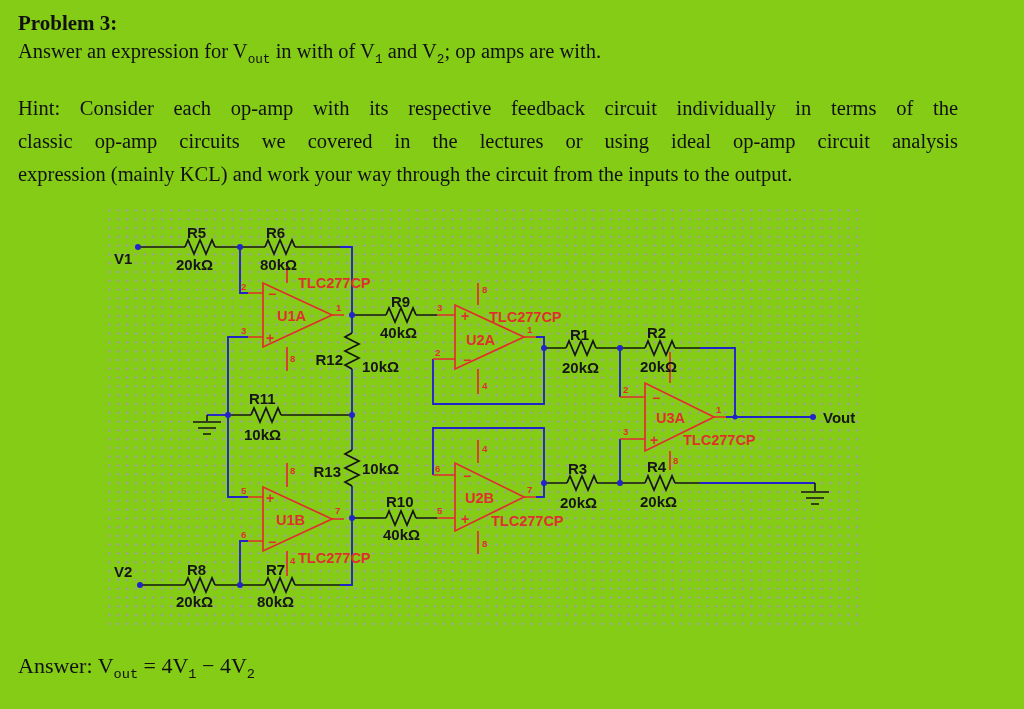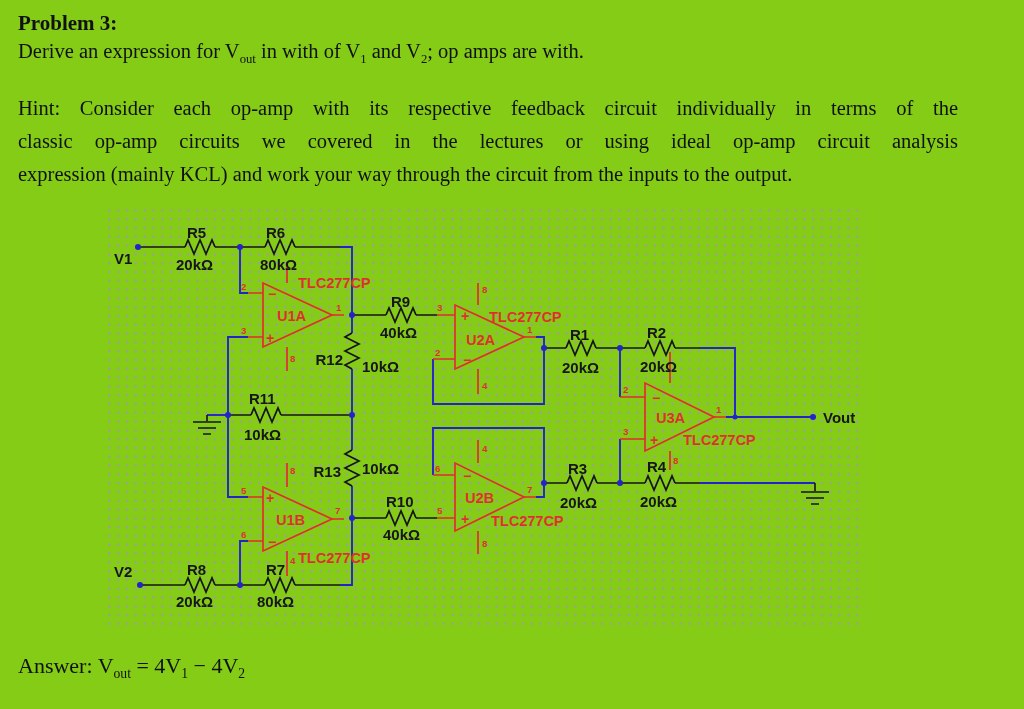--- a/index.html
+++ b/index.html
@@ -5,21 +5,21 @@
   html,body{margin:0;padding:0;background:#ffffff;}
   #page{position:relative;width:1024px;height:709px;background:#84cc16;overflow:hidden;
         font-family:"Liberation Serif",serif;color:#111;}
   .abs{position:absolute;}
   
   #title{left:18px;top:11px;font-size:21px;font-weight:bold;}
   #prompt{left:18px;top:40px;font-size:20.5px;}
   #hint{left:18px;top:92px;width:940px;font-size:20.5px;line-height:33px;}
   .just{text-align:justify;text-align-last:justify;}
   #answer{left:18px;top:653px;font-size:22px;text-align:right;}
-  sub.sb{font-size:0.62em;line-height:0;}
+  sub.sb{font-size:0.62em;line-height:0;font-family:Liberation Mono, monospace;}
   
   #grid{left:105px;top:206px;width:760px;height:424px;
         background-image:radial-gradient(circle,#9e9e9e 1px,rgba(0,0,0,0) 1.2px);
         background-size:8.8px 8.8px;}
   svg{position:absolute;left:0;top:0;}
   .wk{stroke:#141414;stroke-width:1.6;fill:none;}
   .wb{stroke:#2323cc;stroke-width:1.9;fill:none;}
   .rs{stroke:#e22d2d;stroke-width:1.7;fill:none;}
   .zz{stroke:#141414;stroke-width:1.7;fill:none;stroke-linejoin:miter;}
   .nd{fill:#2323cc;stroke:none;}
@@ -29,21 +29,21 @@
   .sgn{font-family:"Liberation Sans",sans-serif;font-weight:bold;font-size:14px;fill:#e22d2d;}
   .end{text-anchor:end;}
 </style>
 </head>
 <body>
 
 <div id="page">
 
   <div id="title" class="abs">Problem 3:</div>
 
-  <div id="prompt" class="abs"><span>Derive an expression for V</span><sub class="sb">out</sub><span> in with of V</span><sub class="sb">1</sub><span> and V</span><sub class="sb">2</sub><span>; op amps are with.</span></div>
+  <div id="prompt" class="abs"><span>Answer an expression for V</span><sub class="sb">out</sub><span> in with of V</span><sub class="sb">1</sub><span> and V</span><sub class="sb">2</sub><span>; op amps are with.</span></div>
 
   <div id="hint" class="abs">
     <div class="just">Hint: Consider each op-amp with its respective feedback circuit individually in terms of the</div>
     <div class="just">classic op-amp circuits we covered in the lectures or using ideal op-amp circuit analysis</div>
     <div>expression (mainly KCL) and work your way through the circuit from the inputs to the output.</div>
   </div>
 
   <div id="grid" class="abs"></div>
 
   <svg width="1024" height="709" viewBox="0 0 1024 709">

